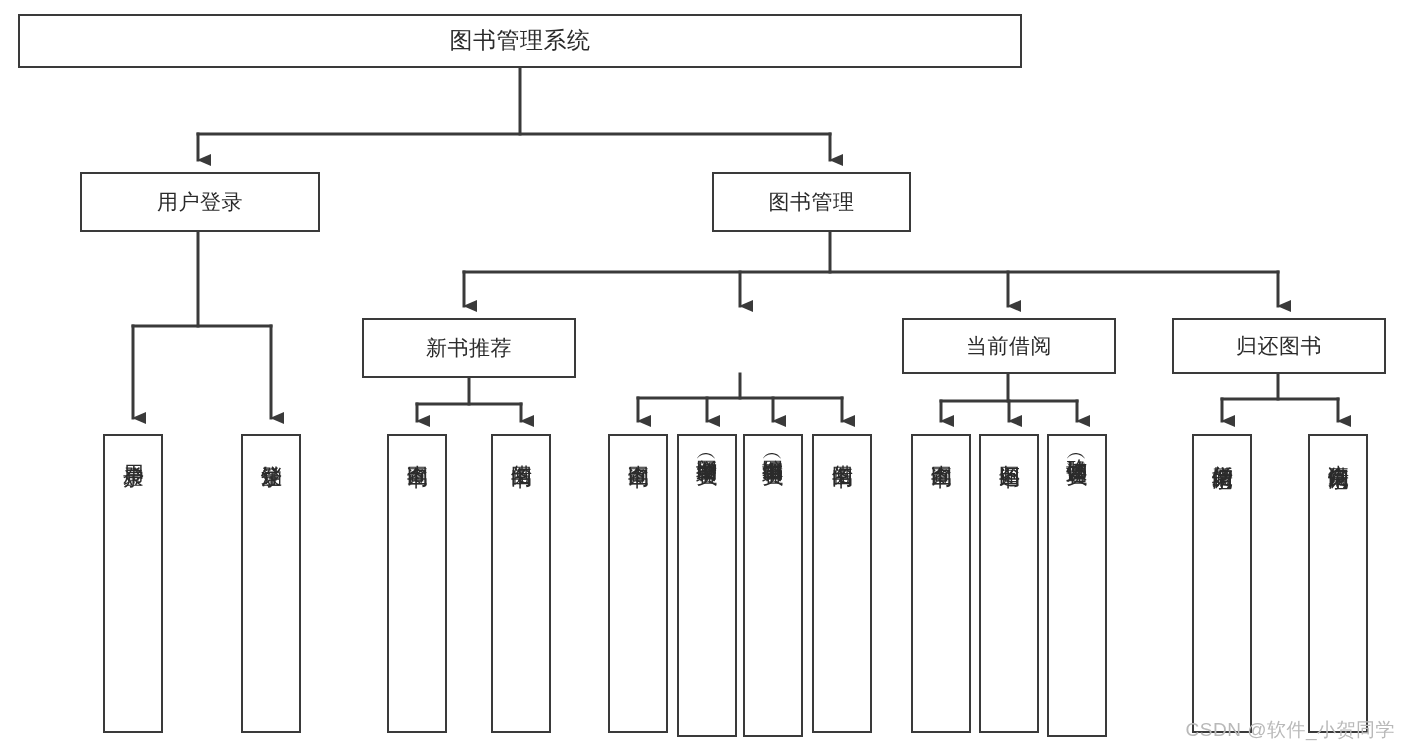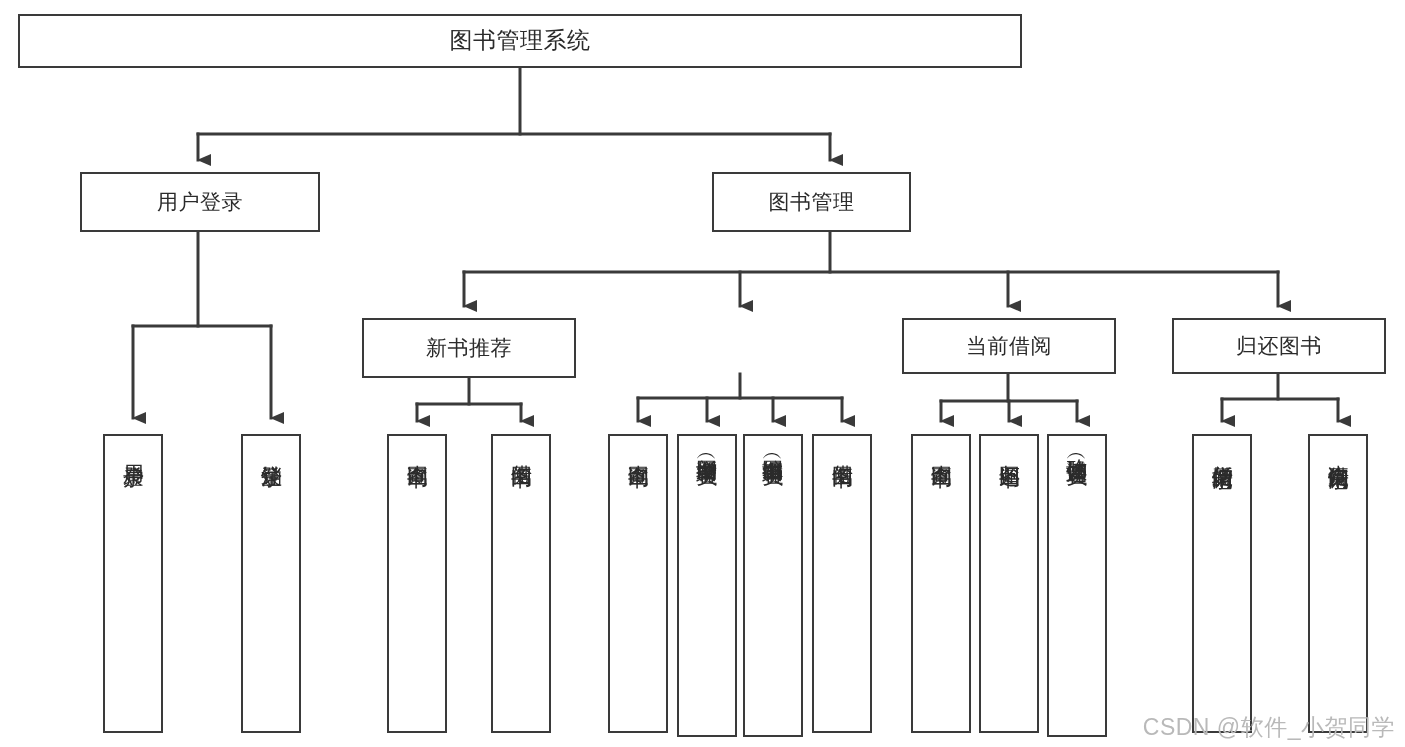--- a/index.html
+++ b/index.html
@@ -60,21 +60,21 @@
   .node.leaf.tall {
     padding-top: 6px;
   }
   .node.leaf.tall .node-label {
     line-height: 1.22;
   }
   #watermark {
     position: absolute;
     right: 10px;
     bottom: 4px;
-    font-size: 23px;
+    font-size: 19px;
     color: #b9b9b9;
     white-space: nowrap;
     letter-spacing: 0.5px;
   }
 </style>
 </head>
 <body>
 
 <div id="diagram-root">
 

